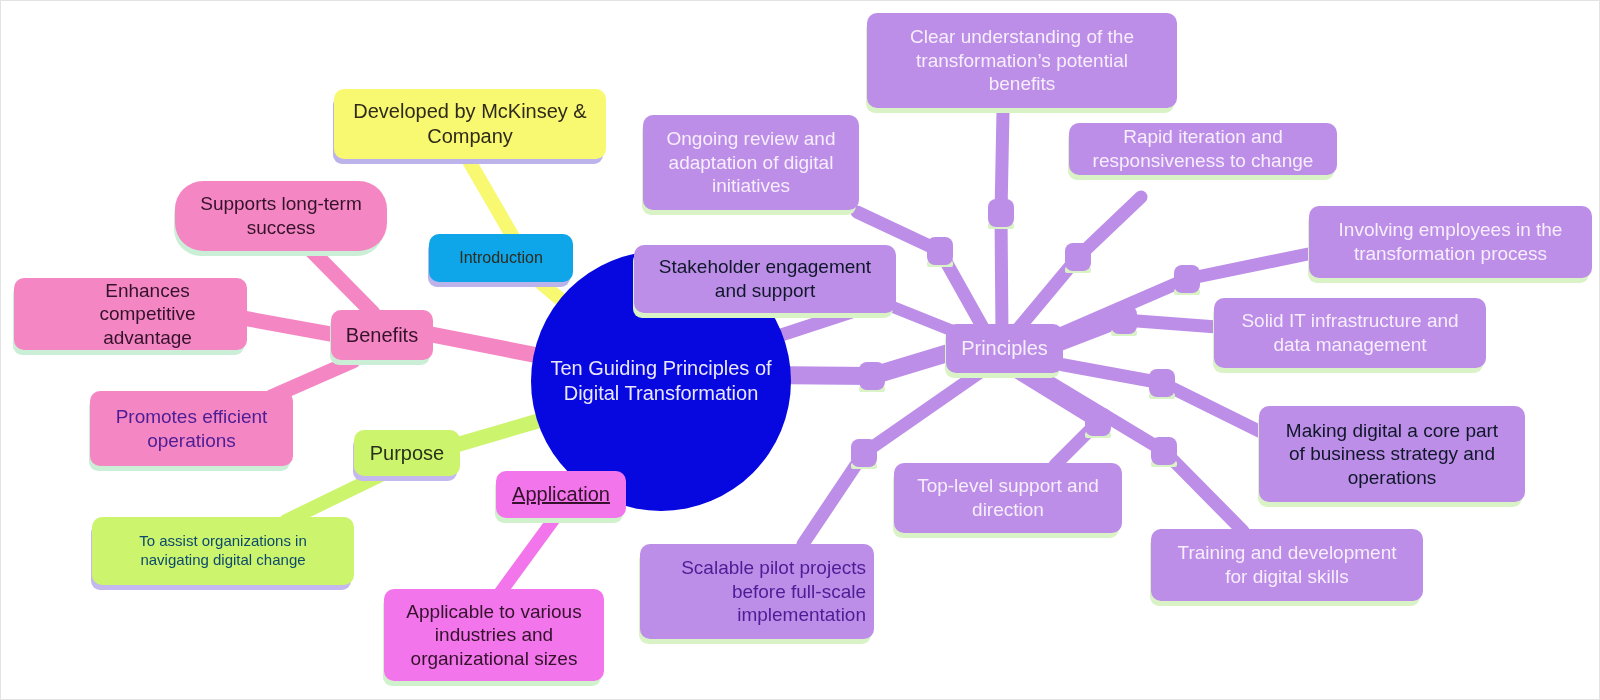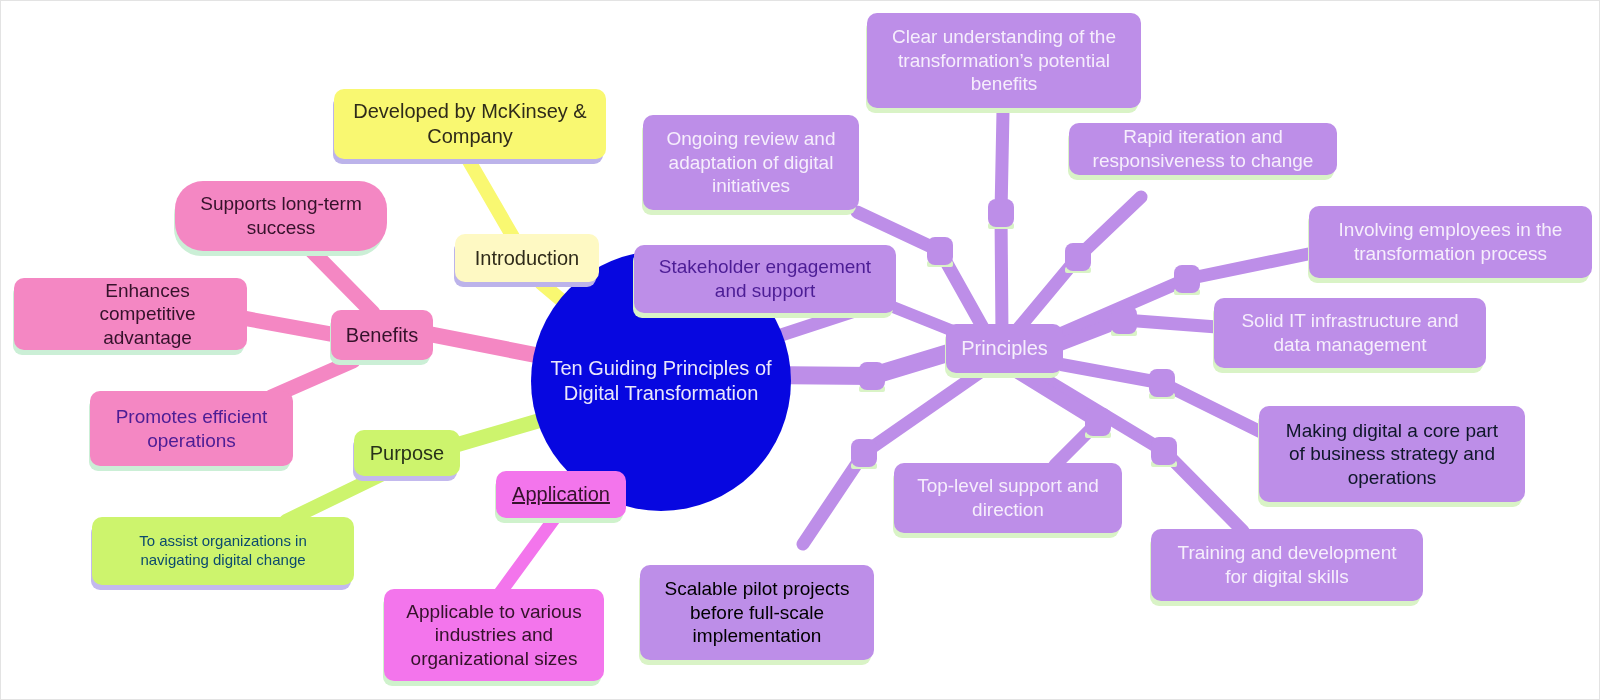--- a/index.html
+++ b/index.html
@@ -66,54 +66,54 @@
       <rect x="850" y="462" width="26" height="6" rx="2" fill="#d9f3c6"></rect>
       <rect x="850" y="438" width="26" height="28" rx="8" fill="#bd8ee8"></rect>
     </svg>
   <div class="center-node" id="center-node" style="left: 530px; top: 250px; width: 260px; height: 260px; background: rgb(7, 7, 224); color: rgb(234, 231, 251); font-size: 20px;">
     <span>Ten Guiding Principles of
 Digital Transformation</span>
   </div>
   <div id="node-layer">
       <div class="node" style="left: 333px; top: 88px; width: 272px; height: 70px; background: rgb(249, 248, 113); color: rgb(47, 43, 26); font-size: 20px; box-shadow: rgb(188, 179, 234) -2px 6px 0px -1px;"><span>Developed by McKinsey &amp;
 Company</span></div>
-      <div class="node" style="left: 454px; top: 233px; width: 144px; height: 48px; background: #fef9c3; color: rgb(47, 43, 26); font-size: 20px; box-shadow: rgb(188, 179, 234) -2px 6px 0px -1px;"><span>Introduction</span></div>
+      <div class="node" style="left: 428px; top: 233px; width: 144px; height: 48px; background: #0ea5e9; color: rgb(47, 43, 26); font-size: 16px; box-shadow: rgb(188, 179, 234) -2px 6px 0px -1px;"><span>Introduction</span></div>
       <div class="node" style="left: 174px; top: 180px; width: 212px; height: 70px; background: rgb(244, 135, 195); color: rgb(53, 18, 43); font-size: 19px; box-shadow: rgb(203, 239, 214) -2px 6px 0px -1px; border-radius: 28px;"><span>Supports long-term
 success</span></div>
       <div class="node" style="left: 13px; top: 277px; width: 233px; height: 72px; background: rgb(244, 135, 195); color: rgb(53, 18, 43); font-size: 19px; box-shadow: rgb(203, 239, 214) -2px 6px 0px -1px; padding-left: 42px;"><span>Enhances competitive
 advantage</span></div>
       <div class="node" style="left: 330px; top: 309px; width: 102px; height: 50px; background: rgb(244, 135, 195); color: rgb(53, 18, 43); font-size: 20px; box-shadow: rgb(203, 239, 214) -2px 6px 0px -1px;"><span>Benefits</span></div>
       <div class="node" style="left: 89px; top: 390px; width: 203px; height: 75px; background: rgb(244, 135, 195); color: #4c1d95; font-size: 19px; box-shadow: rgb(203, 239, 214) -2px 6px 0px -1px;"><span>Promotes efficient
 operations</span></div>
       <div class="node" style="left: 353px; top: 429px; width: 106px; height: 46px; background: rgb(205, 244, 109); color: rgb(40, 50, 26); font-size: 20px; box-shadow: rgb(195, 185, 238) -2px 6px 0px -1px; justify-content: center;"><span>Purpose</span></div>
       <div class="node" style="left: 91px; top: 516px; width: 262px; height: 68px; background: rgb(205, 244, 109); color: #0c4a6e; font-size: 15px; box-shadow: rgb(195, 185, 238) -2px 6px 0px -1px; align-items: center;"><span>To assist organizations in
 navigating digital change</span></div>
       <div class="node" style="left: 495px; top: 470px; width: 130px; height: 47px; background: rgb(243, 117, 236); color: rgb(53, 18, 43); font-size: 20px; box-shadow: rgb(207, 242, 204) -2px 6px 0px -1px; text-decoration: underline;"><span>Application</span></div>
       <div class="node" style="left: 383px; top: 588px; width: 220px; height: 92px; background: rgb(243, 117, 236); color: rgb(53, 18, 43); font-size: 19px; box-shadow: rgb(207, 242, 204) -2px 6px 0px -1px;"><span>Applicable to various
 industries and
 organizational sizes</span></div>
       <div class="node" style="left: 945px; top: 323px; width: 117px; height: 49px; background: rgb(189, 142, 232); color: rgb(246, 238, 252); font-size: 20px; box-shadow: rgb(217, 243, 198) -2px 6px 0px -1px;"><span>Principles</span></div>
-      <div class="node" style="left: 633px; top: 244px; width: 262px; height: 68px; background: rgb(189, 142, 232); color: #4c1d95; font-size: 19px; box-shadow: rgb(217, 243, 198) -2px 6px 0px -1px;"><span>Stakeholder engagement
+      <div class="node" style="left: 633px; top: 244px; width: 262px; height: 68px; background: rgb(189, 142, 232); color: #0f172a; font-size: 19px; box-shadow: rgb(217, 243, 198) -2px 6px 0px -1px;"><span>Stakeholder engagement
 and support</span></div>
-      <div class="node" style="left: 866px; top: 12px; width: 274px; height: 95px; background: rgb(189, 142, 232); color: rgb(246, 238, 252); font-size: 19px; box-shadow: rgb(217, 243, 198) -2px 6px 0px -1px; text-align: center;"><span>Clear understanding of the
+      <div class="node" style="left: 866px; top: 12px; width: 310px; height: 95px; background: rgb(189, 142, 232); color: rgb(246, 238, 252); font-size: 19px; box-shadow: rgb(217, 243, 198) -2px 6px 0px -1px; text-align: center;"><span>Clear understanding of the
 transformation’s potential
 benefits</span></div>
       <div class="node" style="left: 642px; top: 114px; width: 216px; height: 95px; background: rgb(189, 142, 232); color: rgb(246, 238, 252); font-size: 19px; box-shadow: rgb(217, 243, 198) -2px 6px 0px -1px;"><span>Ongoing review and
 adaptation of digital
 initiatives</span></div>
       <div class="node" style="left: 1068px; top: 122px; width: 268px; height: 52px; background: rgb(189, 142, 232); color: rgb(246, 238, 252); font-size: 19px; box-shadow: rgb(217, 243, 198) -2px 6px 0px -1px;"><span>Rapid iteration and
 responsiveness to change</span></div>
       <div class="node" style="left: 1308px; top: 205px; width: 283px; height: 72px; background: rgb(189, 142, 232); color: rgb(246, 238, 252); font-size: 19px; box-shadow: rgb(217, 243, 198) -2px 6px 0px -1px;"><span>Involving employees in the
 transformation process</span></div>
       <div class="node" style="left: 1213px; top: 297px; width: 272px; height: 70px; background: rgb(189, 142, 232); color: rgb(246, 238, 252); font-size: 19px; box-shadow: rgb(217, 243, 198) -2px 6px 0px -1px;"><span>Solid IT infrastructure and
 data management</span></div>
       <div class="node" style="left: 1258px; top: 405px; width: 266px; height: 96px; background: rgb(189, 142, 232); color: #0f172a; font-size: 19px; box-shadow: rgb(217, 243, 198) -2px 6px 0px -1px;"><span>Making digital a core part
 of business strategy and
 operations</span></div>
       <div class="node" style="left: 893px; top: 462px; width: 228px; height: 70px; background: rgb(189, 142, 232); color: rgb(246, 238, 252); font-size: 19px; box-shadow: rgb(217, 243, 198) -2px 6px 0px -1px;"><span>Top-level support and
 direction</span></div>
       <div class="node" style="left: 1150px; top: 528px; width: 272px; height: 72px; background: rgb(189, 142, 232); color: rgb(246, 238, 252); font-size: 19px; box-shadow: rgb(217, 243, 198) -2px 6px 0px -1px;"><span>Training and development
 for digital skills</span></div>
-      <div class="node" style="left: 639px; top: 564px; width: 234px; height: 95px; background: rgb(189, 142, 232); color: #000000; font-size: 19px; box-shadow: rgb(217, 243, 198) -2px 6px 0px -1px;"><span>Scalable pilot projects
+      <div class="node" style="left: 639px; top: 543px; width: 234px; height: 95px; background: rgb(189, 142, 232); color: #4c1d95; font-size: 19px; box-shadow: rgb(217, 243, 198) -2px 6px 0px -1px; text-align: right;"><span>Scalable pilot projects
 before full-scale
 implementation</span></div>
     </div>
 </div>
 
 </body></html>

